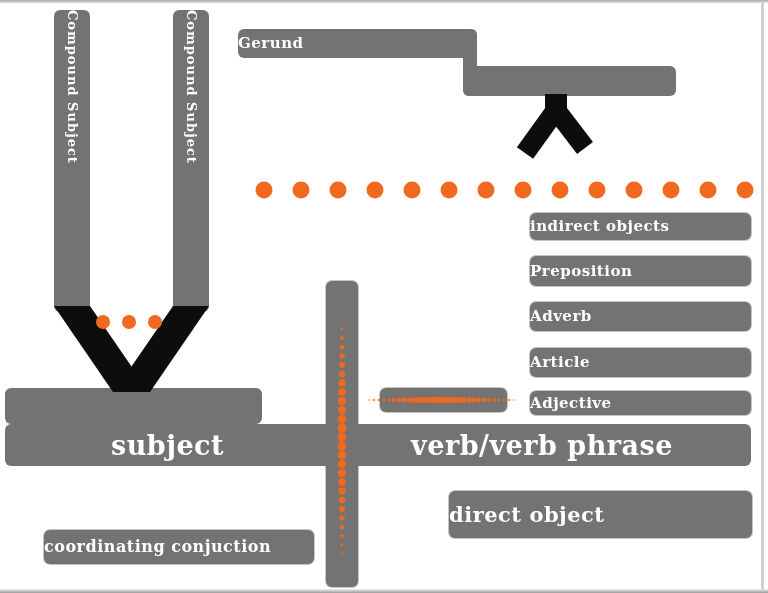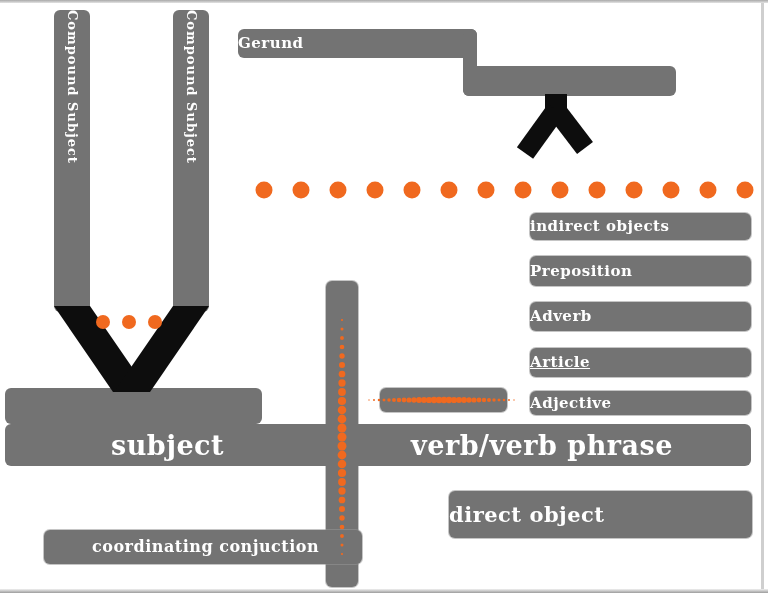--- a/index.html
+++ b/index.html
@@ -17,21 +17,21 @@
     position:absolute;background:#737373;color:#ffffff;
     display:flex;align-items:center;
     font-weight:bold;letter-spacing:0.5px;line-height:1;border-radius:6px;
   }
   .outlined{box-shadow:0 0 0 1px rgba(150,150,150,0.55);}
   .vtext{
     writing-mode:vertical-rl;text-orientation:mixed;
     font-size:13px;letter-spacing:1px;
   }
   .lbl-sm{font-size:15px;}
-  .lbl-md{font-size:16px;padding-left:48px;}
+  .lbl-md{font-size:16px;}
   .lbl-lg{font-size:27px;}
   .lbl-xl{font-size:21px;}
 
   .band-label{
     position:absolute;color:#fff;font-weight:bold;letter-spacing:0.5px;
     display:flex;align-items:center;justify-content:center;height:42px;top:424px;
   }
   #shape-layer{position:absolute;left:0;top:0;width:768px;height:593px;pointer-events:none;}
 </style>
 </head>
@@ -58,21 +58,21 @@
 
   <div class="bar lbl-sm outlined" style="left:530px;top:213px;width:221px;height:27px;">
     <span>indirect objects</span>
   </div>
   <div class="bar lbl-sm outlined" style="left:530px;top:256px;width:221px;height:30px;">
     <span>Preposition</span>
   </div>
   <div class="bar lbl-sm outlined" style="left:530px;top:302px;width:221px;height:29px;">
     <span>Adverb</span>
   </div>
-  <div class="bar lbl-sm outlined" style="left:530px;top:348px;width:221px;height:29px;text-decoration:underline;">
+  <div class="bar lbl-sm outlined" style="left:530px;top:348px;width:221px;height:29px;">
     <span>Article</span>
   </div>
   <div class="bar lbl-sm outlined" style="left:530px;top:391px;width:221px;height:24px;">
     <span>Adjective</span>
   </div>
 
   <div class="bar outlined" style="left:326px;top:281px;width:32px;height:306px;"></div>
 
   <div class="bar outlined" style="left:380px;top:388px;width:127px;height:24px;"></div>
 

